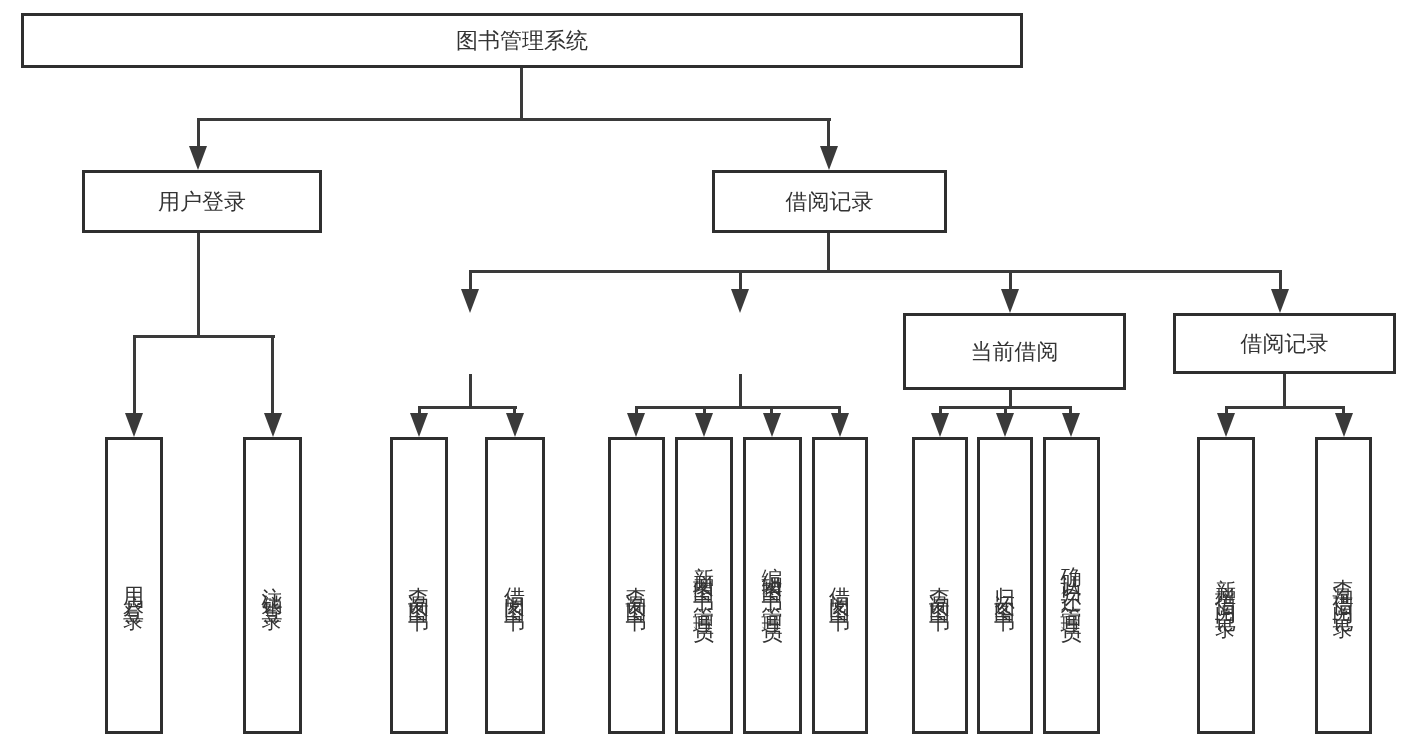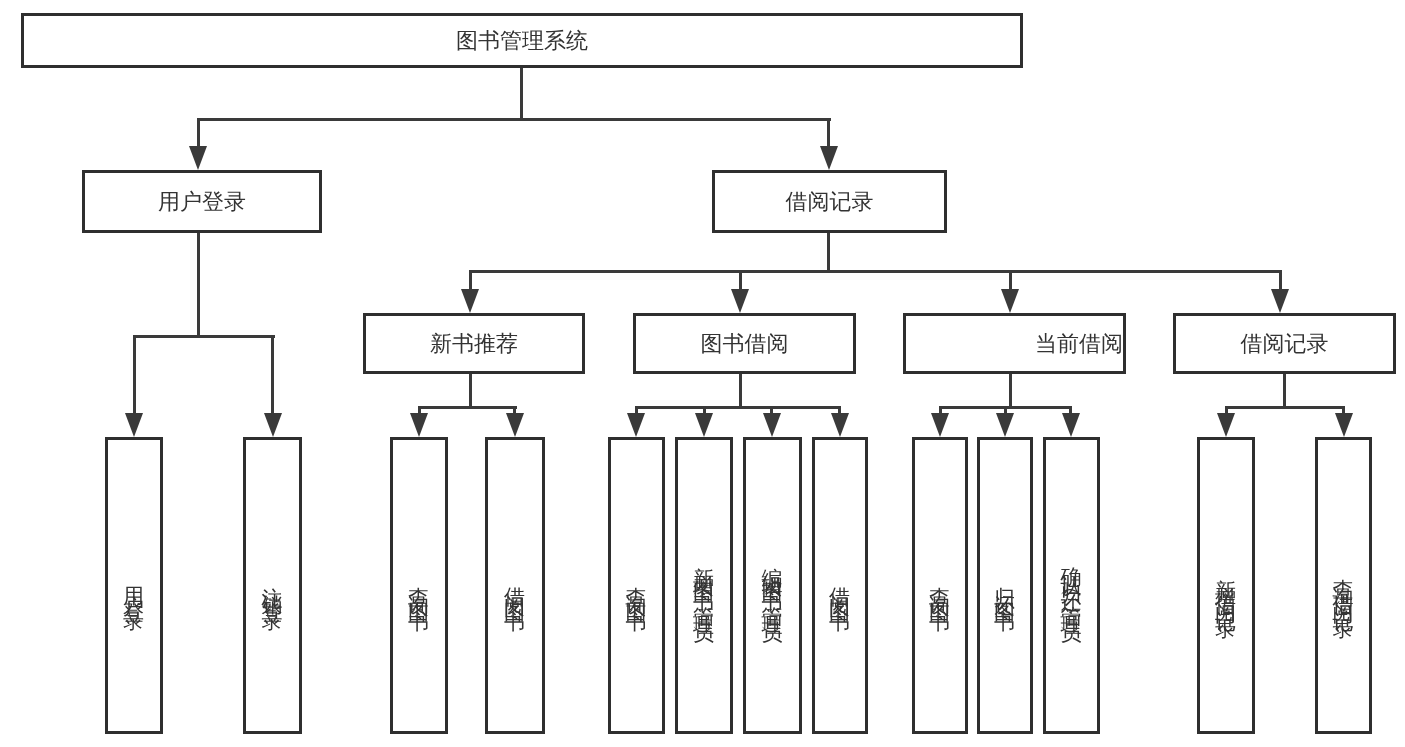--- a/index.html
+++ b/index.html
@@ -95,27 +95,21 @@
     <span>图书管理系统</span>
   </div>
 
   <div class="box" style="left:82px;top:170px;width:240px;height:63px;">
     <span>用户登录</span>
   </div>
   <div class="box" style="left:712px;top:170px;width:235px;height:63px;">
     <span>借阅记录</span>
   </div>
 
-  <div class="box" style="left:363px;top:313px;width:222px;height:61px;">
-    <span>新书推荐</span>
-  </div>
-  <div class="box" style="left:633px;top:313px;width:223px;height:61px;">
-    <span>图书借阅</span>
-  </div>
-  <div class="box" style="left:903px;top:313px;width:223px;height:61px;justify-content:flex-end;">
+  <div class="box" style="left:903px;top:313px;width:223px;height:77px;">
     <span>当前借阅</span>
   </div>
   <div class="box" style="left:1173px;top:313px;width:223px;height:61px;">
     <span>借阅记录</span>
   </div>
 
   <div class="box leaf" style="left:105px;top:437px;width:58px;height:297px;">
     <span class="vtext">用户登录</span>
   </div>
   <div class="box leaf" style="left:243px;top:437px;width:59px;height:297px;">

